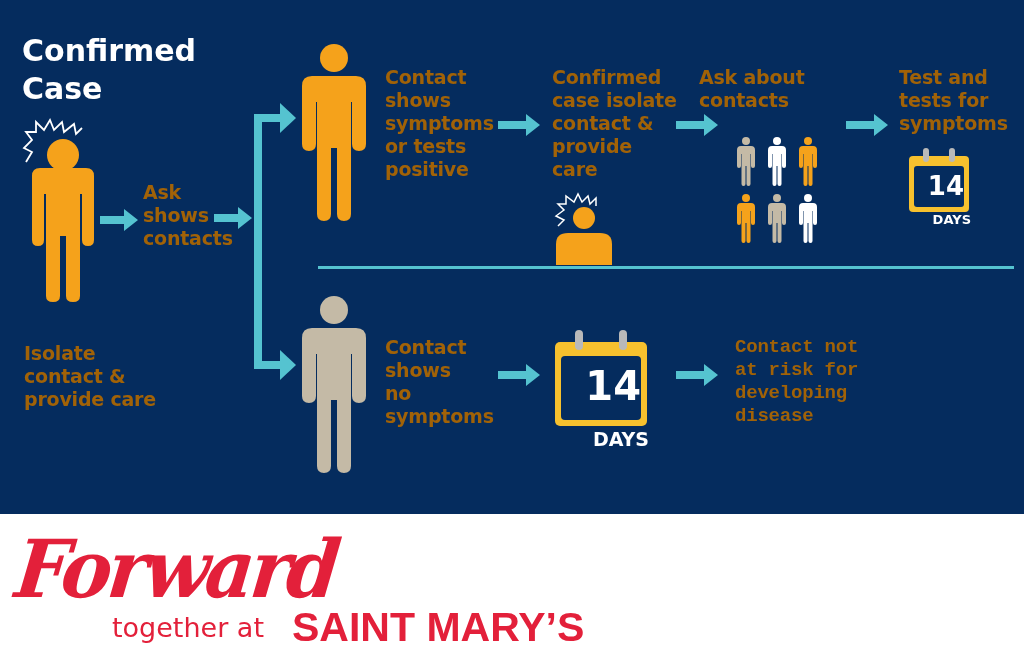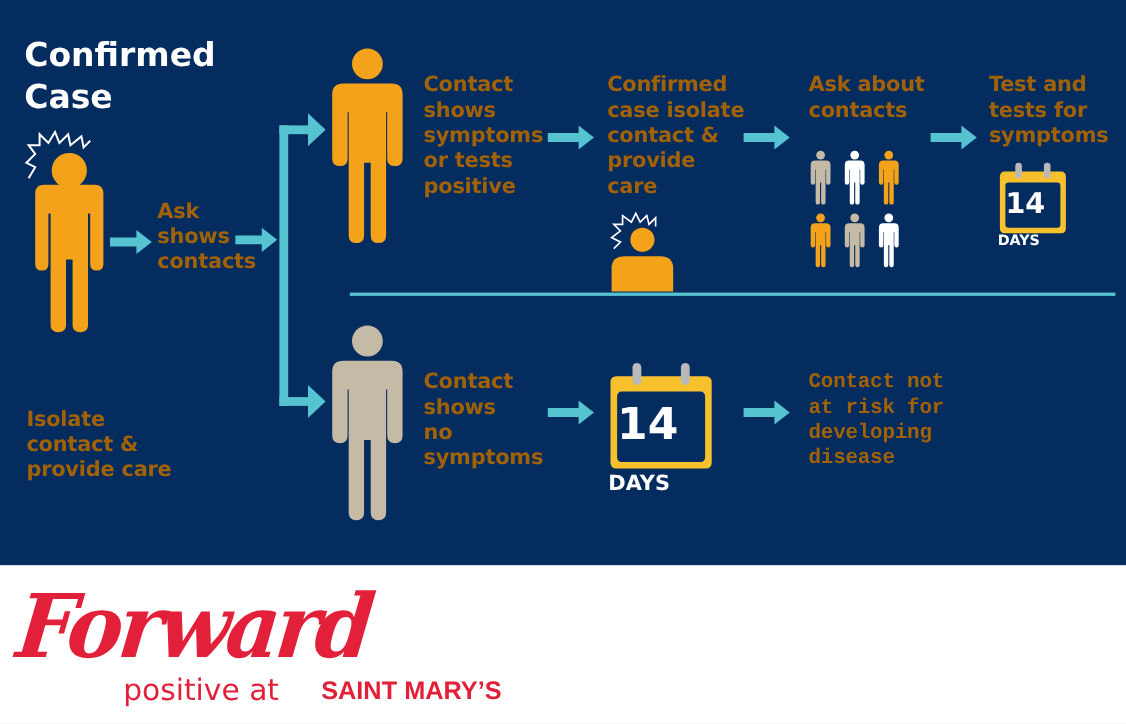--- a/index.html
+++ b/index.html
@@ -4,22 +4,22 @@
 <style>
   html,body{margin:0;padding:0;}
   body{width:1024px;height:658px;overflow:hidden;background:#ffffff;font-family:"DejaVu Sans","Liberation Sans",sans-serif;}
   .panel{position:absolute;left:0;top:0;width:1024px;height:514px;background:#052c5e;}
   .txt{position:absolute;color:#a16207;font-weight:bold;font-size:19px;line-height:23px;white-space:pre-line;letter-spacing:-0.2px;}
   .title{position:absolute;left:22px;top:32px;color:#fff;font-weight:bold;font-size:30px;line-height:38px;white-space:pre-line;}
   svg{position:absolute;overflow:visible;}
   .footer{position:absolute;left:0;top:514px;width:1024px;height:144px;background:#fff;}
   .fwd{position:absolute;left:16px;top:530px;color:#e3203a;font-family:"DejaVu Serif",serif;font-style:italic;font-weight:bold;font-size:76px;line-height:80px;letter-spacing:-4px;transform:skewX(-6deg) scaleY(1.05);}
   .tog{position:absolute;left:112px;top:612px;color:#e3203a;font-size:27px;line-height:32px;}
-  .sm{position:absolute;left:292px;top:610px;color:#e3203a;font-weight:bold;font-size:23px;line-height:34px;font-family:"Liberation Sans",sans-serif;}
-  .days{position:absolute;color:#fff;font-weight:bold;text-align:left;}
+  .sm{position:absolute;left:292px;top:610px;color:#e3203a;font-weight:bold;font-size:41px;line-height:34px;font-family:"Liberation Sans",sans-serif;}
+  .days{position:absolute;color:#fff;font-weight:bold;text-align:right;}
 </style>
 </head>
 <body>
 
 <div class="panel"></div>
 
 <div class="title">Confirmed
 Case</div>
 
 <svg style="left:18px;top:118px;" width="90" height="190" viewBox="0 0 90 190">
@@ -32,21 +32,21 @@
     <path d="M0 8 L24 8 L24 1 L38 12 L24 23 L24 16 L0 16 Z" fill="#55c3d0"></path>
   </svg>
 <div class="txt" style="left:143px;top:181px;">Ask
 shows
 contacts</div>
 
 <svg style="left:214px;top:206px;" width="40" height="24">
     <path d="M0 8 L24 8 L24 1 L38 12 L24 23 L24 16 L0 16 Z" fill="#55c3d0"></path>
   </svg>
 
-<div class="txt" style="left:24px;top:342px;margin-top:28px;">Isolate
+<div class="txt" style="left:24px;top:342px;">Isolate
 contact &amp;
 provide care</div>
 
 <svg style="left:252px;top:100px;" width="50" height="280">
   <rect x="2" y="14" width="8" height="255" fill="#55c3d0"></rect>
   <rect x="2" y="14" width="30" height="8" fill="#55c3d0"></rect>
   <path d="M28 3 L44 18 L28 33 Z" fill="#55c3d0"></path>
   <rect x="2" y="261" width="30" height="8" fill="#55c3d0"></rect>
   <path d="M28 250 L44 265 L28 280 Z" fill="#55c3d0"></path>
 </svg>
@@ -72,21 +72,21 @@
 
 <svg style="left:552px;top:192px;" width="64" height="74" viewBox="0 0 64 74">
   <polyline points="6,34 12,28 4,24 12,18 6,12 14,12 14,4 22,10 26,2 30,10 36,4 38,12 44,6 44,14" fill="none" stroke="#fff" stroke-width="1.5"></polyline>
   <circle cx="32" cy="26" r="11" fill="#f5a21b"></circle>
   <path d="M4 52 Q4 41 16 41 L48 41 Q60 41 60 52 L60 73 L4 73 Z" fill="#f5a21b"></path>
 </svg>
 
 <svg style="left:676px;top:113px;" width="44" height="24">
     <path d="M0 8 L28 8 L28 1 L42 12 L28 23 L28 16 L0 16 Z" fill="#55c3d0"></path>
   </svg>
-<div class="txt" style="left:735px;top:66px;">Ask about
+<div class="txt" style="left:699px;top:66px;">Ask about
 contacts</div>
 
 <svg style="left:735px;top:136px;" width="90" height="112" viewBox="0 0 90 112">
   <defs>
     <path id="sp" d="M0 14 Q0 10 4 10 L14 10 Q18 10 18 14 L18 30 Q18 32 16 32 Q14 32 14 30 L14 18 L13.5 18 L13.5 48 Q13.5 50 11.5 50 Q9.5 50 9.5 48 L9.5 30 L8.5 30 L8.5 48 Q8.5 50 6.5 50 Q4.5 50 4.5 48 L4.5 18 L4 18 L4 30 Q4 32 2 32 Q0 32 0 30 Z"></path>
   </defs>
   <g fill="#c4baa6">
       <circle cx="11" cy="5" r="4"></circle>
       <use href="#sp" x="2" y="0"></use>
     </g>
@@ -155,14 +155,14 @@
 <svg style="left:676px;top:363px;" width="44" height="24">
     <path d="M0 8 L28 8 L28 1 L42 12 L28 23 L28 16 L0 16 Z" fill="#55c3d0"></path>
   </svg>
 <div class="txt" style="left:735px;top:336px;font-family:Liberation Mono, monospace;">Contact not
 at risk for
 developing
 disease</div>
 
 <div class="footer"></div>
 <div class="fwd">Forward</div>
-<div class="tog">positive at</div>
+<div class="tog">together at</div>
 <div class="sm">SAINT MARY’S</div>
 
 </body></html>

